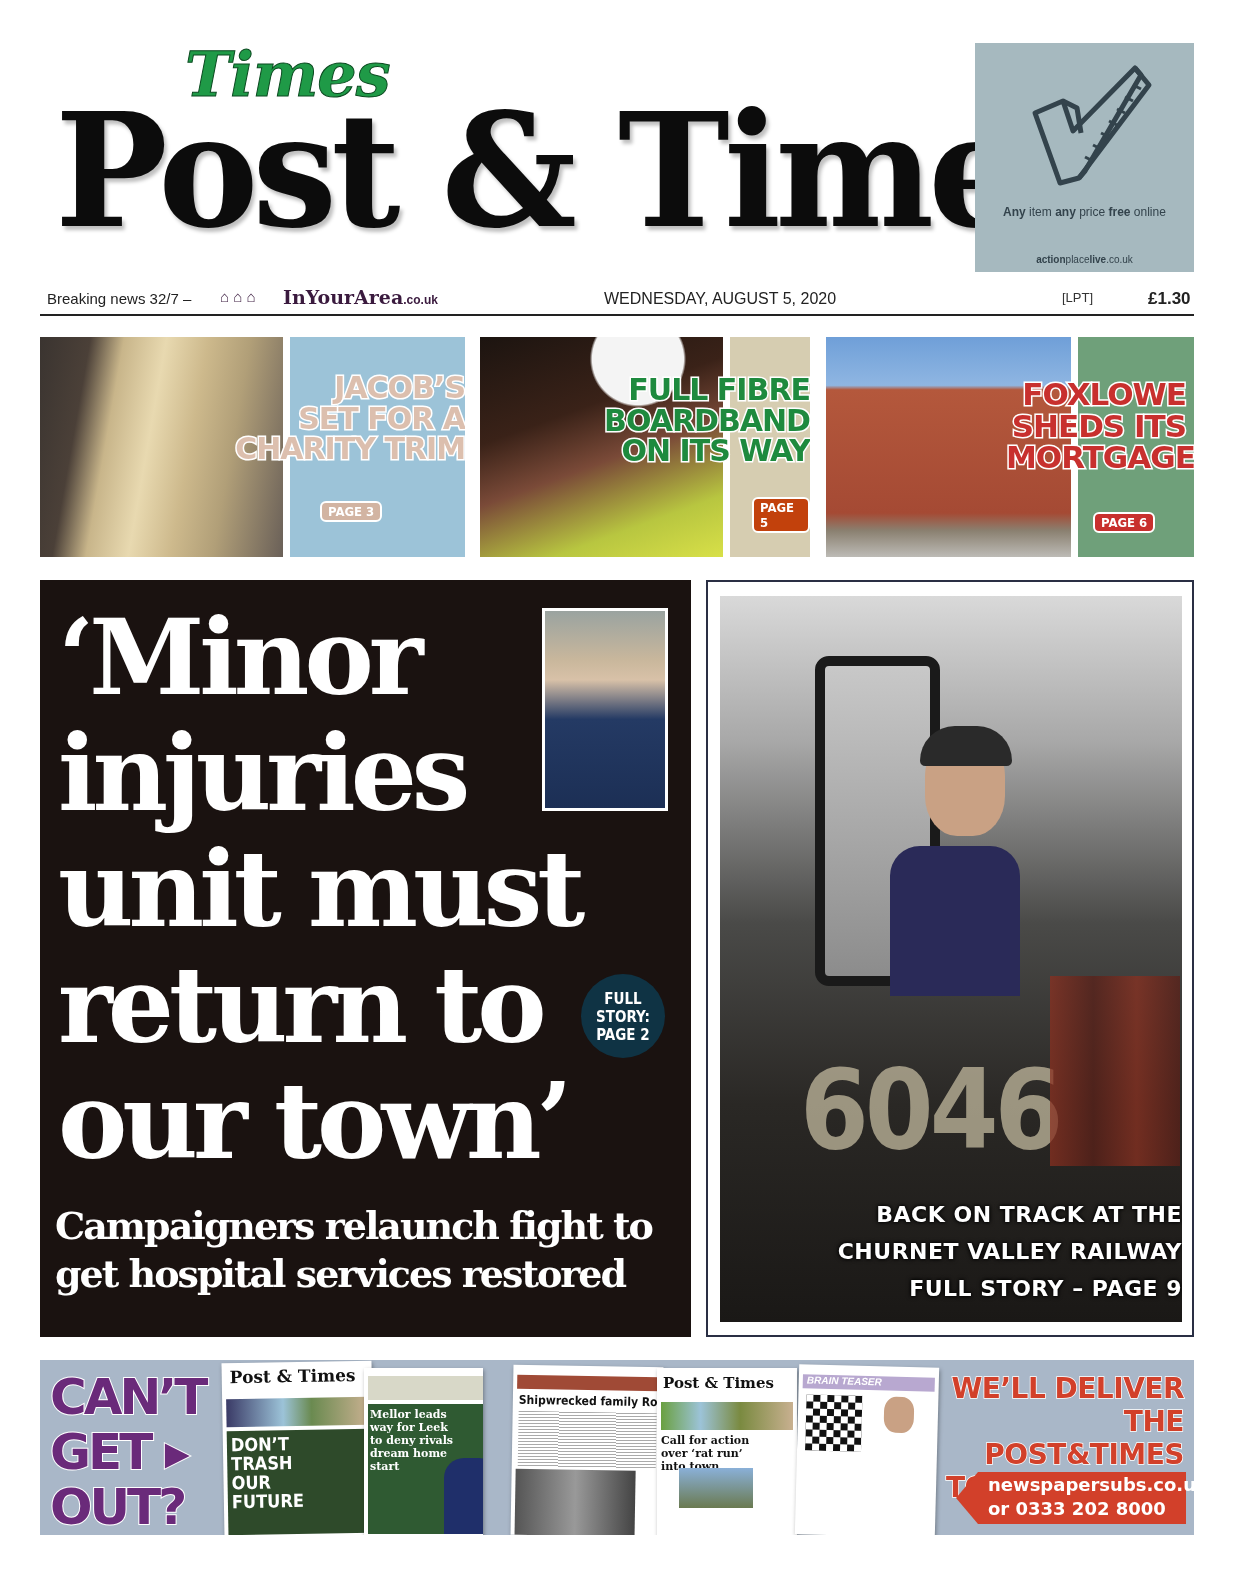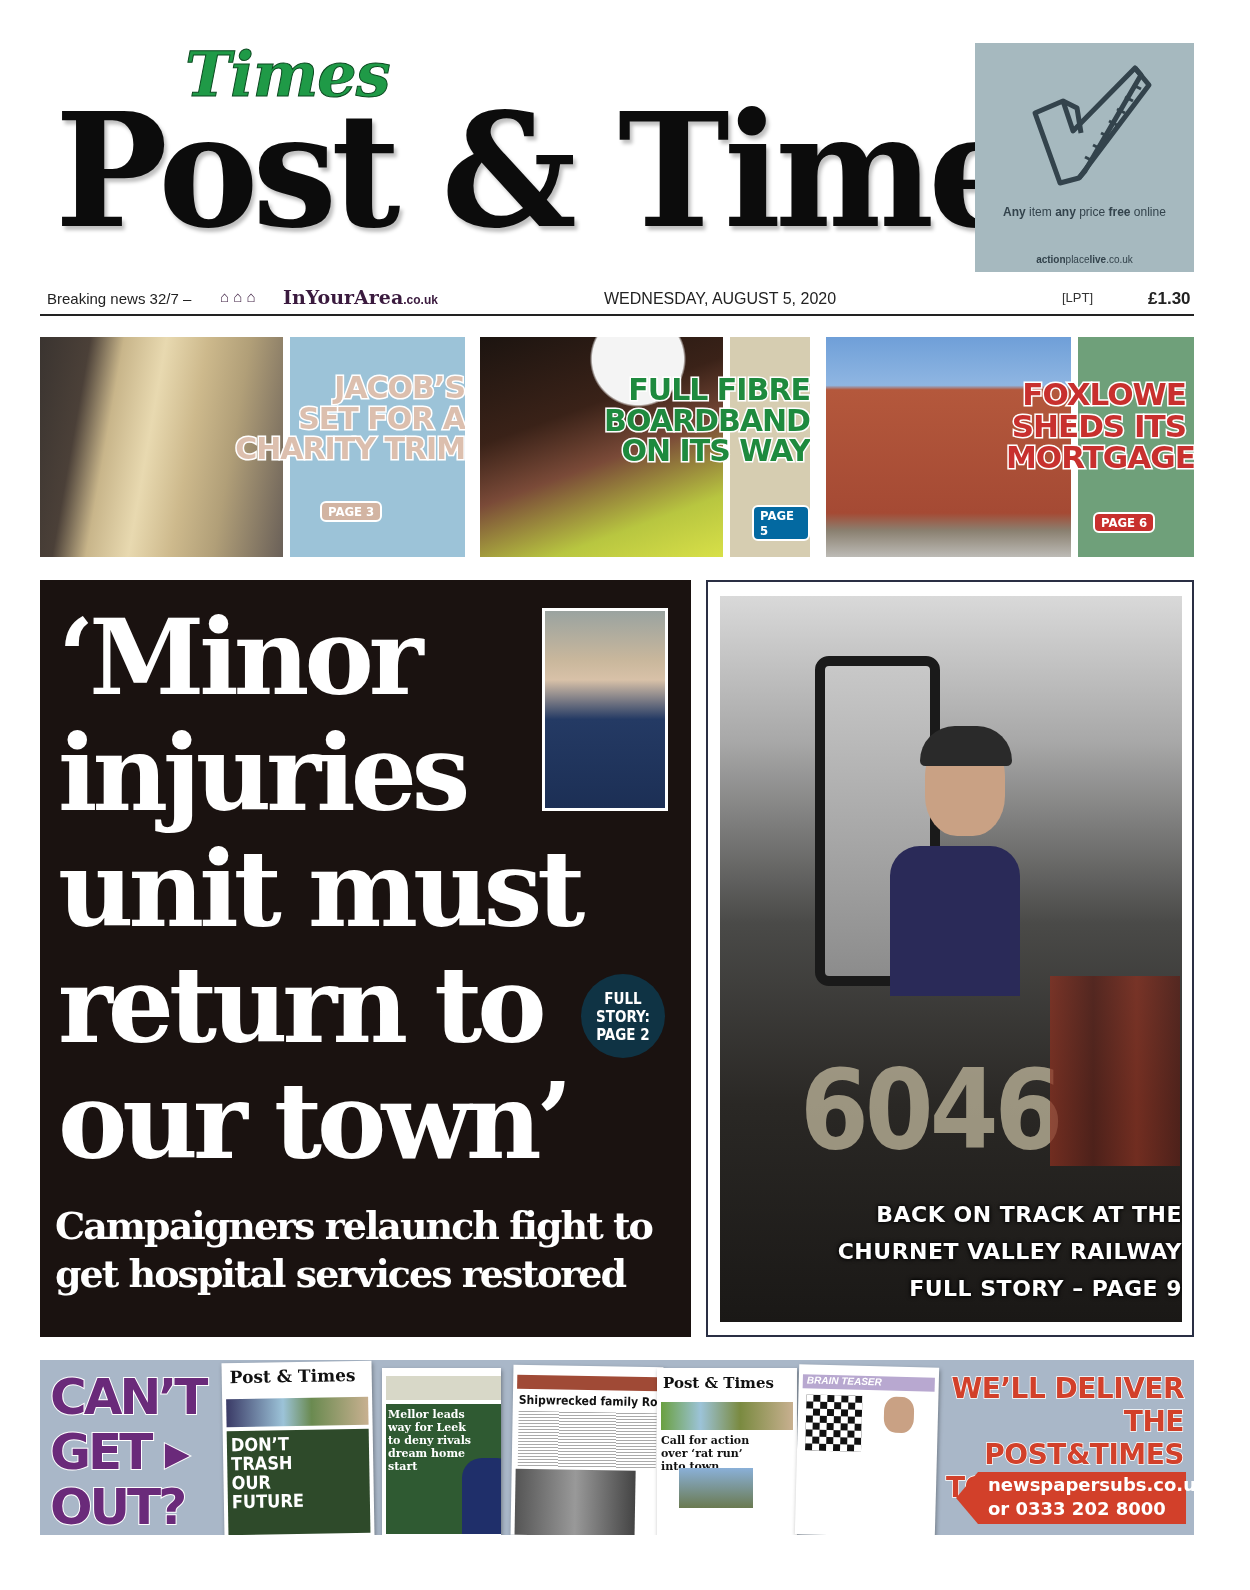--- a/index.html
+++ b/index.html
@@ -96,21 +96,21 @@
 </div>
 
 <div class="abs teaser" style="left:480px;width:330px">
   <div class="t-photo" style="left:0;width:243px;background:radial-gradient(circle at 65% 10%,#f4f4f4 0 18%,transparent 19%),linear-gradient(160deg,#1c1410 0%,#3a2218 35%,#7a4a38 55%,#b8c640 80%,#d8e048 100%)"></div>
   <div class="t-panel" style="left:250px;width:80px;background:#d6cdb1"></div>
   <div class="t-head" style="left:120px;top:38px;width:210px;font-size:30px;color:#1e8a3e;-webkit-text-stroke:3px #fff">
     <div>FULL FIBRE</div>
       <div>BOARDBAND</div>
       <div>ON ITS WAY</div>
   </div>
-  <div class="t-page" style="left:272px;top:168px;background:#0369a1">PAGE 5</div>
+  <div class="t-page" style="left:272px;top:160px;background:#c2410c">PAGE 5</div>
 </div>
 
 <div class="abs teaser" style="left:826px;width:368px">
   <div class="t-photo" style="left:0;width:245px;background:linear-gradient(180deg,#6f9fd8 0%,#8fb6e2 22%,#b4583c 24%,#a54a34 80%,#8a8070 88%,#bdbbb6 100%)"></div>
   <div class="t-panel" style="left:252px;width:116px;background:#6fa07a"></div>
   <div class="t-head" style="left:180px;top:42px;width:180px;font-size:31px;color:#c8302e;-webkit-text-stroke:3px #fff">
     <div>FOXLOWE</div>
       <div>SHEDS ITS</div>
       <div>MORTGAGE</div>
   </div>
@@ -160,21 +160,21 @@
     <div>OUT?</div>
   </div>
 
   <div class="thumb" style="left:183px;top:2px;width:150px;height:175px;transform:rotate(-1deg)">
     <div class="th-title" style="left:8px;top:4px;font-size:17px">Post &amp; Times</div>
     <div style="position:absolute;left:4px;top:36px;width:142px;height:28px;background:linear-gradient(90deg,#3a3a66,#9cc3d8 40%,#6a8a50 60%,#c8b090)"></div>
     <div style="position:absolute;left:4px;top:68px;width:142px;height:104px;background:#2e4a2a"></div>
     <div style="position:absolute;left:8px;top:72px;width:70px;font-weight:bold;font-size:18px;line-height:19px;color:#fff;font-family:'DejaVu Sans Condensed','DejaVu Sans',sans-serif">DON’T TRASH OUR FUTURE</div>
   </div>
 
-  <div class="thumb" style="left:342px;top:8px;width:119px;height:170px">
+  <div class="thumb" style="left:324px;top:8px;width:119px;height:170px">
     <div style="position:absolute;left:4px;top:8px;width:134px;height:24px;background:#d8d8c8"></div>
     <div style="position:absolute;left:4px;top:36px;width:134px;height:130px;background:#2f5a32"></div>
     <div style="position:absolute;left:6px;top:40px;width:90px;font-family:'DejaVu Serif',serif;font-weight:bold;font-size:11px;line-height:13px;color:#fff">Mellor leads way for Leek to deny rivals dream home start</div>
     <div style="position:absolute;left:80px;top:90px;width:55px;height:76px;background:#1f2f6a;border-radius:20px 20px 0 0"></div>
   </div>
 
   <div class="thumb" style="left:472px;top:6px;width:150px;height:170px;transform:rotate(1deg)">
     <div style="position:absolute;left:4px;top:10px;width:142px;height:14px;background:#a04a36"></div>
     <div style="position:absolute;left:6px;top:28px;font-weight:bold;font-size:12px;color:#111;white-space:nowrap;font-family:'DejaVu Sans Condensed','DejaVu Sans',sans-serif">Shipwrecked family Robertson</div>
     <div style="position:absolute;left:6px;top:46px;width:138px;height:56px;background:repeating-linear-gradient(180deg,#aaa 0 1px,#fff 1px 3px)"></div>

